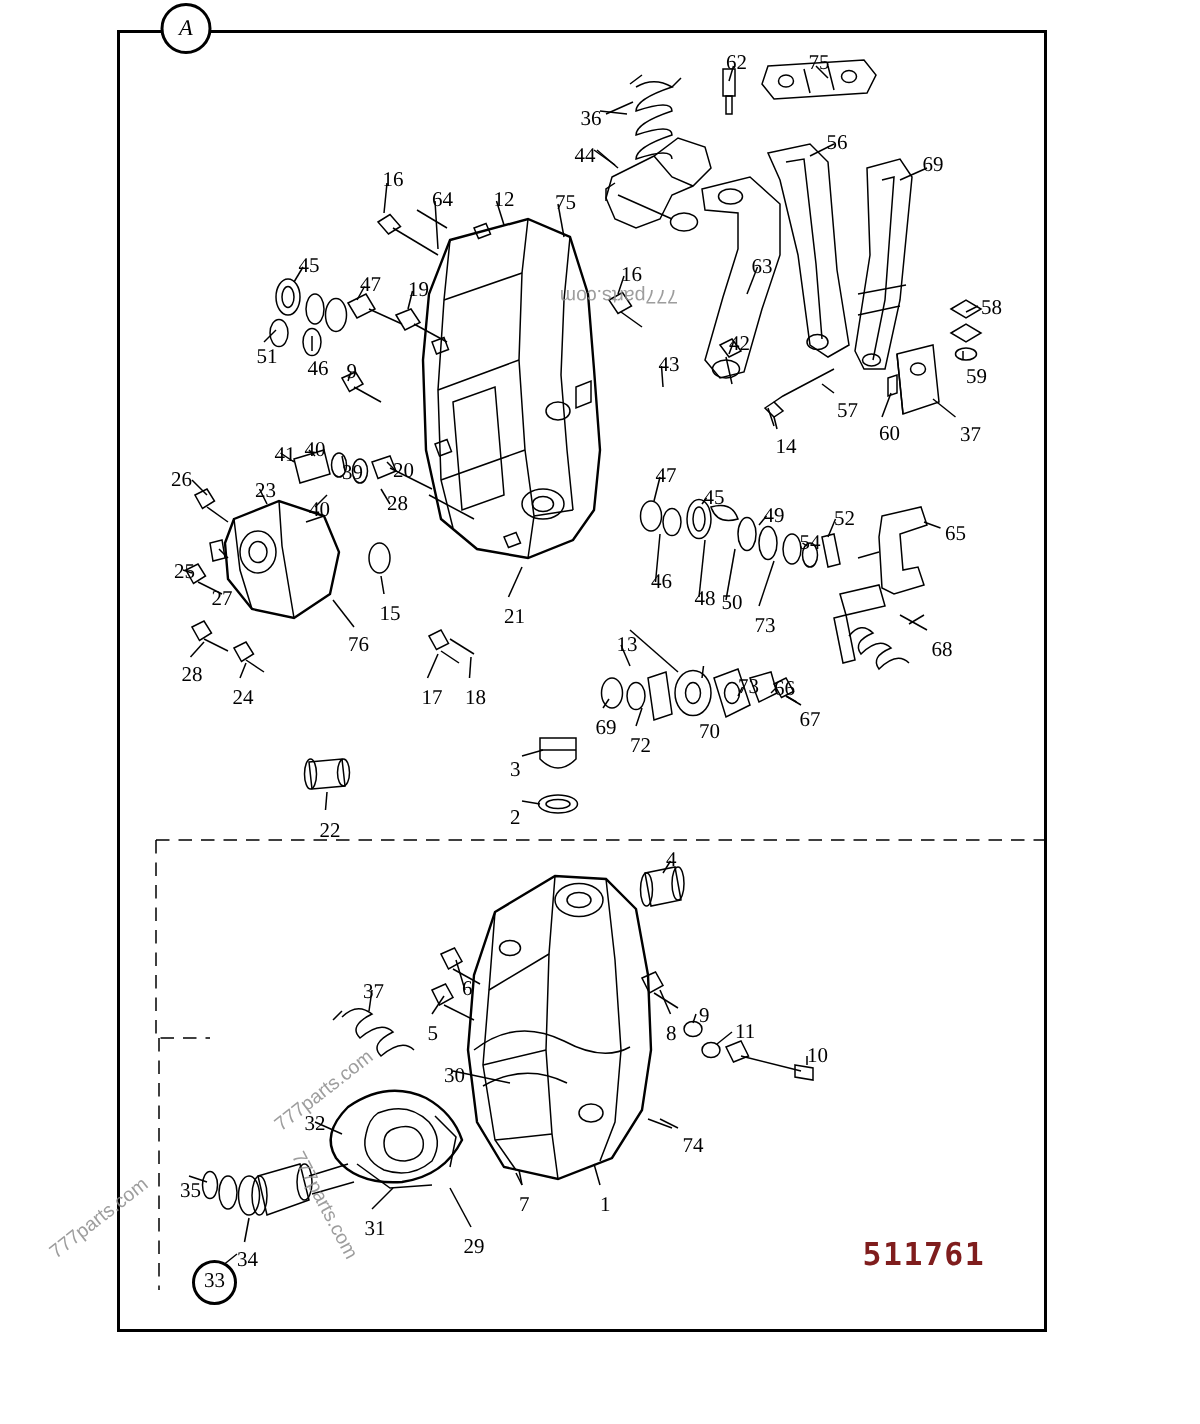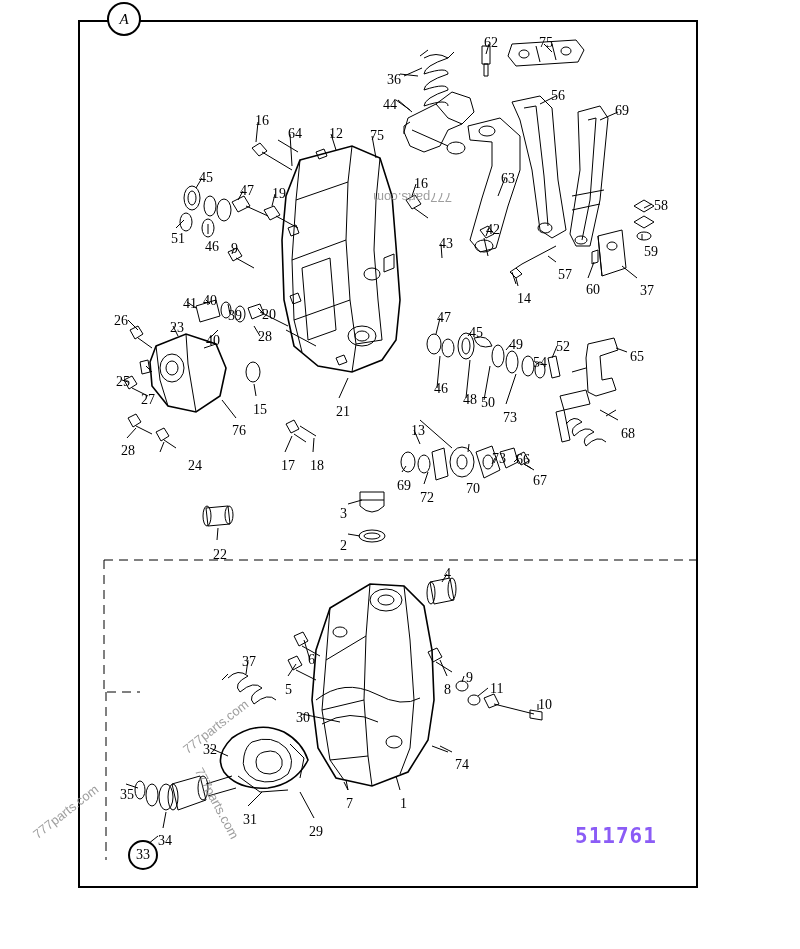--- a/index.html
+++ b/index.html
@@ -63,21 +63,21 @@
     color: #000;
   }
   #drawing-number {
     position: absolute;
     left: 575px;
     top: 824px;
     font-family: "DejaVu Sans Mono", monospace;
     font-size: 21px;
     font-weight: bold;
     letter-spacing: 1px;
-    color: #8b5cf6;
+    color: #7f1d1d;
   }
   .callout {
     position: absolute;
     font-family: "Liberation Serif", serif;
     font-size: 14px;
     color: #000;
     white-space: nowrap;
   }
   .wm {
     position: absolute;
@@ -527,21 +527,21 @@
       <div class="callout" style="left: 116px; top: 374px;">25</div>
       <div class="callout" style="left: 253px; top: 402px;">15</div>
       <div class="callout" style="left: 336px; top: 404px;">21</div>
       <div class="callout" style="left: 434px; top: 381px;">46</div>
       <div class="callout" style="left: 463px; top: 392px;">48</div>
       <div class="callout" style="left: 481px; top: 395px;">50</div>
       <div class="callout" style="left: 503px; top: 410px;">73</div>
       <div class="callout" style="left: 621px; top: 426px;">68</div>
       <div class="callout" style="left: 232px; top: 423px;">76</div>
       <div class="callout" style="left: 121px; top: 443px;">28</div>
-      <div class="callout" style="left: 155px; top: 458px; margin-left: 33px;">24</div>
+      <div class="callout" style="left: 155px; top: 458px;">24</div>
       <div class="callout" style="left: 281px; top: 458px;">17</div>
       <div class="callout" style="left: 310px; top: 458px;">18</div>
       <div class="callout" style="left: 411px; top: 423px;">13</div>
       <div class="callout" style="left: 466px; top: 437px; margin-top: 44px;">70</div>
       <div class="callout" style="left: 492px; top: 451px;">73</div>
       <div class="callout" style="left: 516px; top: 452px;">66</div>
       <div class="callout" style="left: 533px; top: 473px;">67</div>
       <div class="callout" style="left: 397px; top: 478px;">69</div>
       <div class="callout" style="left: 420px; top: 490px;">72</div>
       <div class="callout" style="left: 340px; top: 506px;">3</div>

